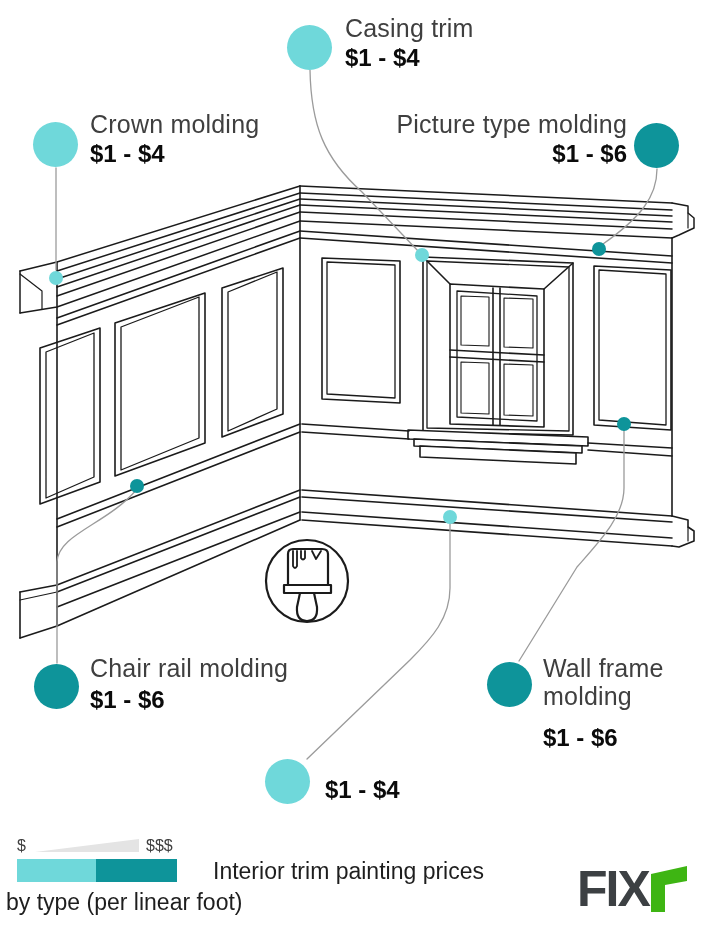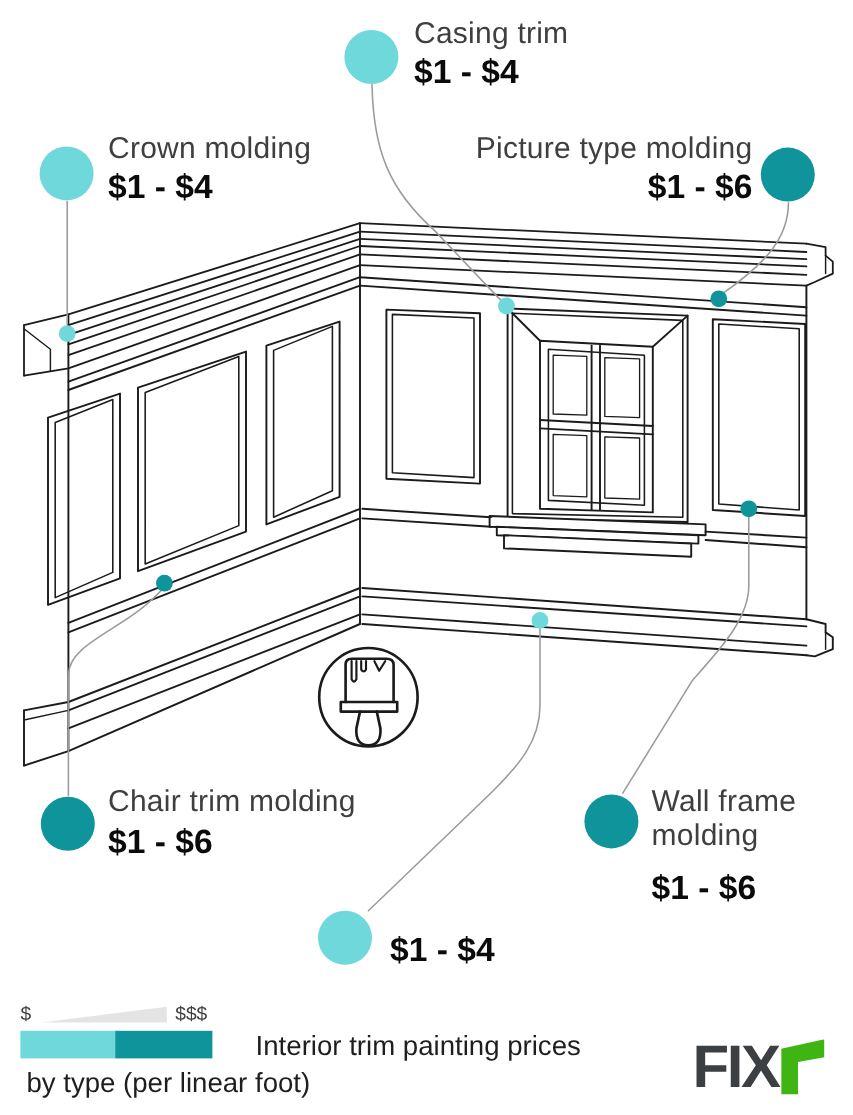--- a/index.html
+++ b/index.html
@@ -5,21 +5,21 @@
   html,body{margin:0;padding:0;background:#fff;}
   .stage{position:relative;width:711px;height:929px;background:#fff;overflow:hidden;
          font-family:"Liberation Sans","DejaVu Sans",sans-serif;}
   svg{display:block;}
   .drawing{position:absolute;left:0;top:0;}
   .dot-big{position:absolute;width:45px;height:45px;border-radius:50%;}
   .dot-big.light{background:#6fd8da;}
   .dot-big.dark{background:#0e949a;}
   .lbl-name{position:absolute;font-size:25px;color:#3f3f3f;letter-spacing:.2px;white-space:nowrap;}
   .lbl-name.wrap{white-space:normal;line-height:28px;}
-  .lbl-price{position:absolute;font-size:28px;font-weight:bold;color:#0b0b0b;white-space:nowrap;}
+  .lbl-price{position:absolute;font-size:24px;font-weight:bold;color:#0b0b0b;white-space:nowrap;}
   .right-align{text-align:right;}
   .legend-symbol{position:absolute;font-size:16px;color:#3f3f3f;}
   .bar{position:absolute;height:23px;}
   .bar.light{background:#6fd8da;}
   .bar.dark{background:#0e949a;}
   .caption{position:absolute;font-size:23px;color:#1e1e1e;white-space:nowrap;}
   .logo{position:absolute;left:577px;top:866px;display:flex;align-items:flex-start;}
   .logo-text{font-size:50px;line-height:46px;font-weight:900;color:#3c4043;letter-spacing:-2px;}
 </style>
 </head>
@@ -176,40 +176,40 @@
 
   <div class="dot-big light" style="left:33px;top:122px;"></div>
   <div class="lbl-name" style="left:90px;top:110px;">Crown molding</div>
   <div class="lbl-price" style="left:90px;top:140px;">$1 - $4</div>
 
   <div class="dot-big dark" style="left:634px;top:123px;"></div>
   <div class="lbl-name right-align" style="right:84px;top:110px;">Picture type molding</div>
   <div class="lbl-price right-align" style="right:84px;top:140px;">$1 - $6</div>
 
   <div class="dot-big dark" style="left:34px;top:664px;"></div>
-  <div class="lbl-name" style="left:90px;top:654px;">Chair trim molding</div>
+  <div class="lbl-name" style="left:90px;top:654px;">Chair rail molding</div>
   <div class="lbl-price" style="left:90px;top:686px;">$1 - $6</div>
 
   <div class="dot-big dark" style="left:487px;top:662px;"></div>
   <div class="lbl-name wrap" style="left:543px;top:654px;width:150px;">Wall frame molding</div>
   <div class="lbl-price" style="left:543px;top:724px;">$1 - $6</div>
 
   <div class="dot-big light" style="left:265px;top:759px;"></div>
   <div class="lbl-price" style="left:325px;top:776px;">$1 - $4</div>
 
   <div>
     <span class="legend-symbol" style="left:17px;top:837px;">$</span>
     <svg style="position:absolute;left:34px;top:838px;" width="106" height="16">
       <polygon points="1,14 105,1 105,14" fill="#e4e4e4"></polygon>
     </svg>
     <span class="legend-symbol" style="left:146px;top:837px;">$$$</span>
     <div class="bar light" style="left:17px;top:859px;width:79px;"></div>
     <div class="bar dark" style="left:96px;top:859px;width:81px;"></div>
     <div class="caption" style="left:185px;top:858px;margin-left:28px;">Interior trim painting prices</div>
-    <div class="caption" style="left:22px;top:889px;">by type (per linear foot)</div>
+    <div class="caption" style="left:6px;top:889px;">by type (per linear foot)</div>
   </div>
 
   <div class="logo">
     <span class="logo-text">FIX</span>
     <svg width="36" height="46" viewBox="0 0 36 46" style="margin-left:2px;">
       <path d="M0,8 L36,0 L36,15 L14,19 L14,46 L0,46 Z" fill="#3eb513"></path>
     </svg>
   </div>
 
 </div>

